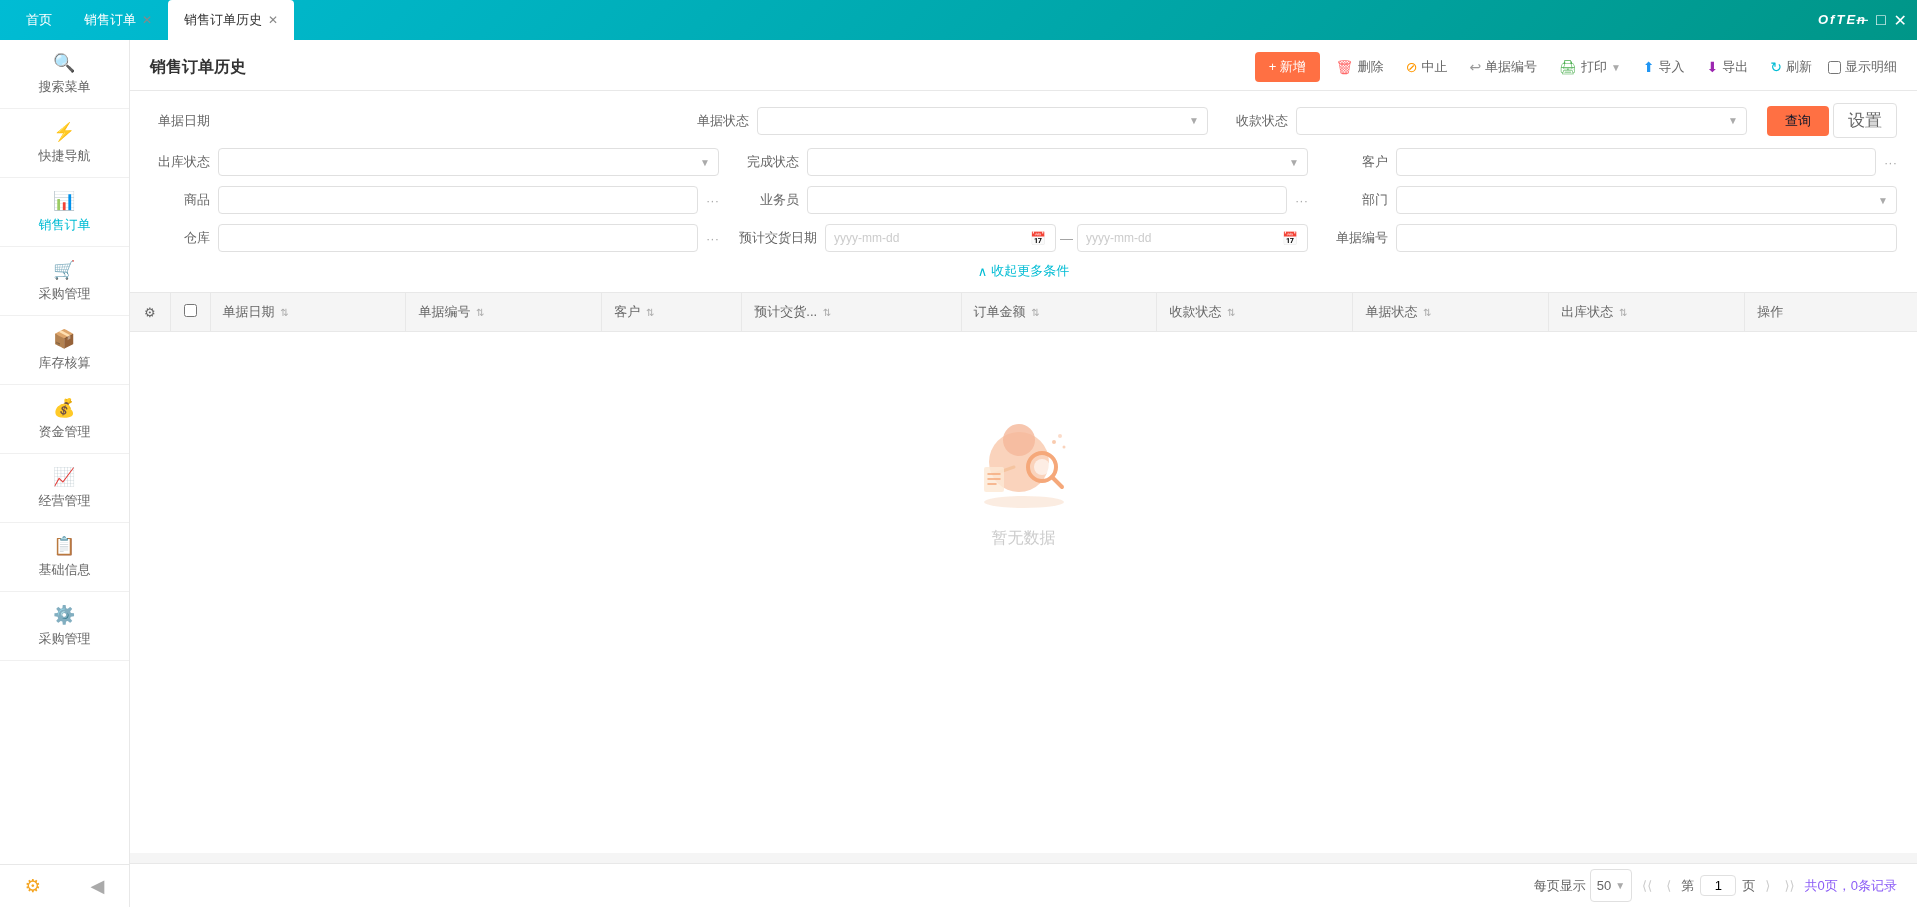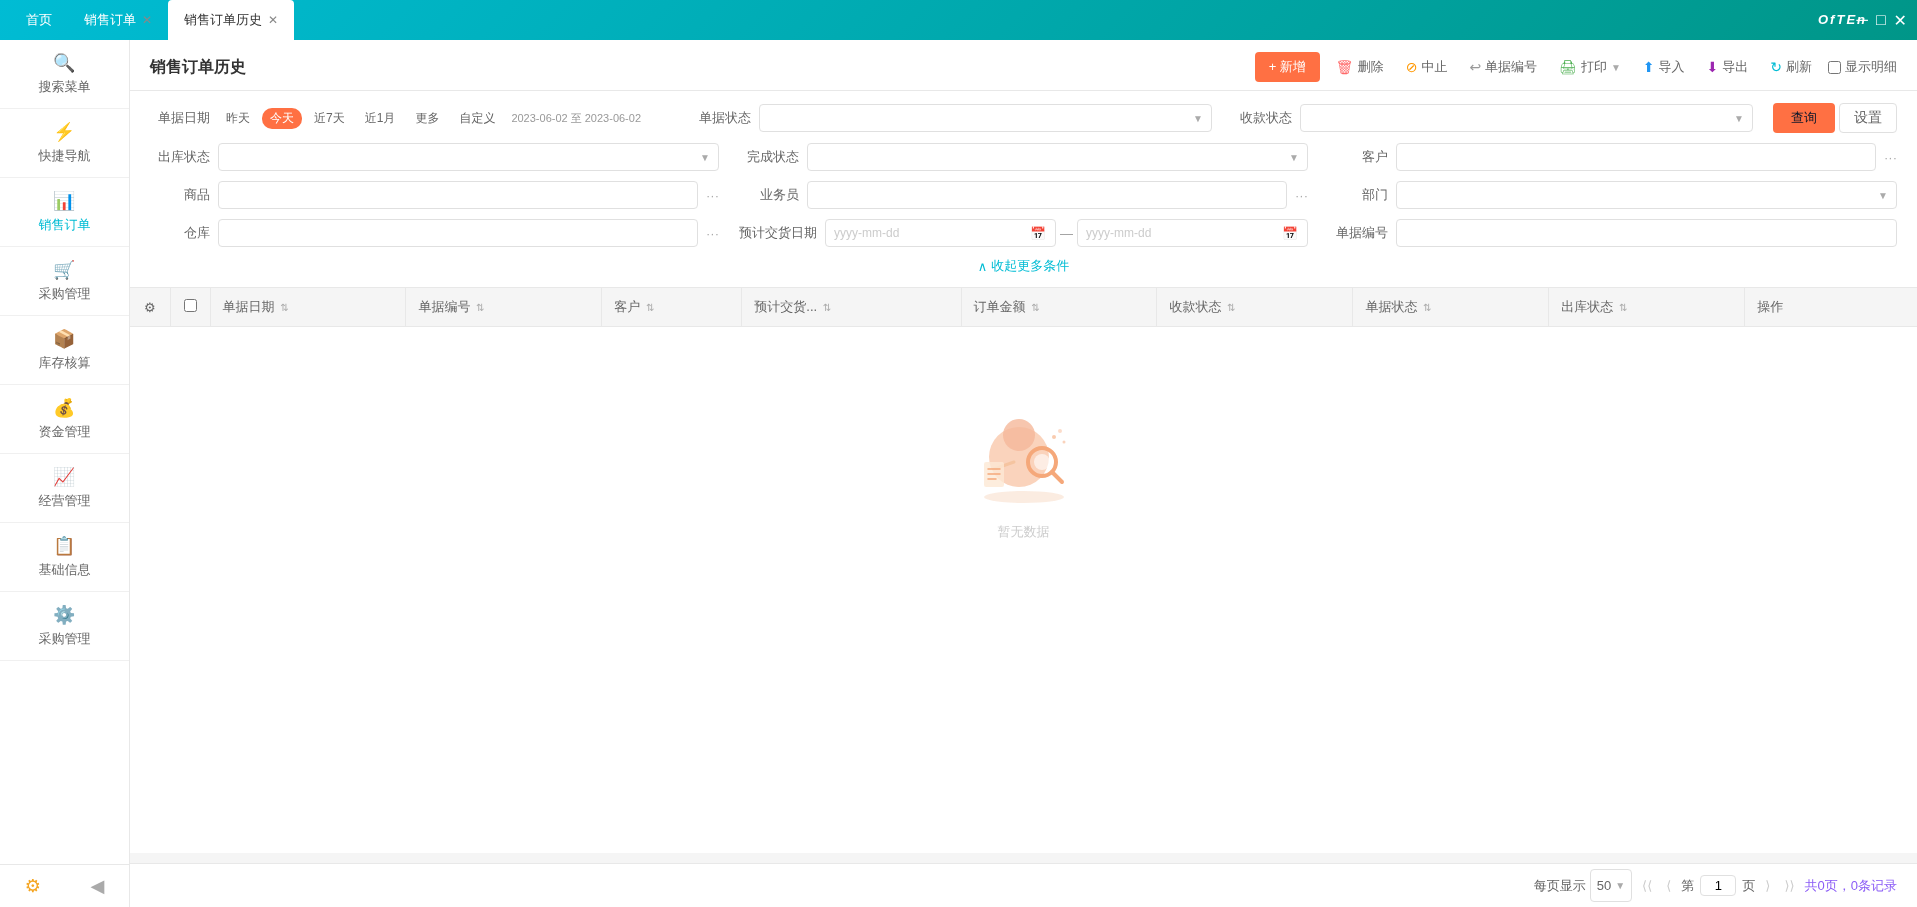--- a/index.html
+++ b/index.html
@@ -292,21 +292,21 @@
       cursor: pointer;
       font-size: 13px;
     }
     .settings-btn {
       background: #fff;
       color: #666;
       border: 1px solid #e0e0e0;
       padding: 5px 14px;
       border-radius: 4px;
       cursor: pointer;
-      font-size: 14px;
+      font-size: 17px;
     }
 
     
     .table-area {
       flex: 1;
       overflow: auto;
       background: #fff;
       margin: 0;
     }
     table {
@@ -339,21 +339,21 @@
       justify-content: center;
       padding: 80px 0;
     }
     .empty-icon {
       width: 120px;
       height: 100px;
       margin-bottom: 16px;
     }
     .empty-text {
       color: #ccc;
-      font-size: 13px;
+      font-size: 16px;
     }
 
     
     .footer {
       height: 44px;
       background: #fff;
       border-top: 1px solid #e8e8e8;
       display: flex;
       align-items: center;
       justify-content: flex-end;
@@ -522,31 +522,20 @@
           <span>显示明细</span>
         </label>
       </div>
     </div>
 
     <div class="filter-area">
 
       <div class="filter-row">
         <div class="filter-group">
           <span class="filter-label">单据日期</span>
-          <div class="filter-control">
-            <div class="date-tabs">
-              <span class="date-tab">昨天</span>
-              <span class="date-tab active">今天</span>
-              <span class="date-tab">近7天</span>
-              <span class="date-tab">近1月</span>
-              <span class="date-tab">更多</span>
-              <span class="date-tab">自定义</span>
-            </div>
-            <span class="date-range">2023-06-02 至 2023-06-02</span>
-          </div>
         </div>
         <div class="filter-group">
           <span class="filter-label">单据状态</span>
           <div class="filter-control">
             <div class="filter-select">
               <span></span>
               <span class="arrow">▼</span>
             </div>
           </div>
         </div>

